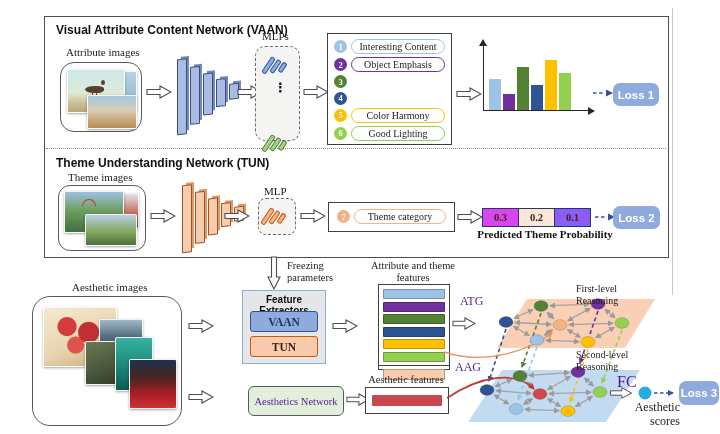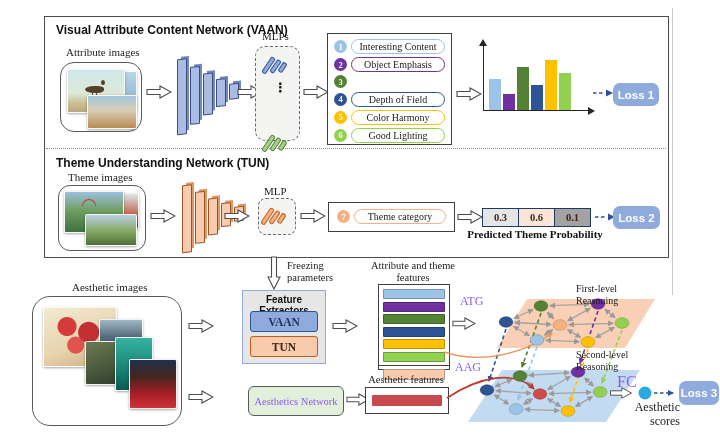--- a/index.html
+++ b/index.html
@@ -1,19 +1,19 @@
 <!DOCTYPE html>
 <html><head>
 <meta charset="utf-8">
 <style>
   html,body{margin:0;padding:0;background:#fff;}
   #stage{position:relative;width:720px;height:434px;background:#fff;overflow:hidden;
          font-family:"Liberation Sans",sans-serif;}
   .abs{position:absolute;}
-  .serif{font-family:"Liberation Serif",serif;color:#8b5cf6;}
+  .serif{font-family:"Liberation Serif",serif;color:#4c1d95;}
   .sec-title{font:bold 12px "Liberation Sans",sans-serif;color:#101010;}
   .lbl{font:11px "Liberation Serif",serif;color:#1c1c1c;}
   .small-lbl{font:10.5px "Liberation Serif",serif;color:#1c1c1c;line-height:1.15;}
   .cap{font:bold 11px "Liberation Serif",serif;color:#101010;}
   .loss{background:#8FAADC;color:#fff;font:bold 11.5px "Liberation Sans",sans-serif;
         border-radius:7px;display:flex;align-items:center;justify-content:center;}
   .outer-box{border:1.3px solid #4d4d4d;background:#fff;}
   .rounded-box{border:1.2px solid #595959;border-radius:14px;background:#fff;}
   .panel{border:1.2px solid #3f3f3f;background:#fff;}
   .dashed-box{border:1.3px dashed #6a6a6a;border-radius:10px;background:#F4F4F3;}
@@ -111,21 +111,20 @@
         </div>
         <div class="attr-row">
           <div class="circle-num" style="background: rgb(112, 48, 160);">2</div>
           <div class="pill" style="border: 1.6px solid rgb(112, 48, 160);">Object Emphasis</div>
         </div>
         <div class="attr-row">
           <div class="circle-num" style="background: rgb(84, 130, 53);">3</div>
         </div>
         <div class="attr-row">
           <div class="circle-num" style="background: rgb(47, 84, 150);">4</div>
-          <div class="pill" style="border: 1.6px solid rgb(47, 84, 150);">Depth of Field</div>
         </div>
         <div class="attr-row">
           <div class="circle-num" style="background: rgb(255, 192, 0);">5</div>
           <div class="pill" style="border: 1.6px solid rgb(255, 192, 0);">Color Harmony</div>
         </div>
         <div class="attr-row">
           <div class="circle-num" style="background: rgb(146, 208, 80);">6</div>
           <div class="pill" style="border: 1.6px solid rgb(146, 208, 80);">Good Lighting</div>
         </div>
       </div>
@@ -199,25 +198,25 @@
       <div class="circle-num" id="theme-circle" style="background: rgb(244, 177, 131);">7</div>
       <div class="pill" id="theme-pill" style="border: 1.6px solid rgb(244, 177, 131);">Theme category</div>
     </div>
   </div>
 
   <svg class="abs" style="left:457px;top:209px;" width="26" height="16" viewBox="0 0 26 16">
       <path d="M1 5.5 H14 V2 L25 8 L14 14 V10.5 H1 Z" fill="#fff" stroke="#4d4d4d" stroke-width="1.1"></path>
     </svg>
 
   <div class="abs prob-strip" id="prob-strip" style="left:483px;top:208px;">
-      <div class="prob-cell" style="width: 35px; background: #e5e5e5;">0.3</div>
-      <div class="prob-cell" style="width: 35px; background: rgb(251, 229, 214);">0.6</div>
-      <div class="prob-cell" style="width: 35px; background: #a3a3a3;">0.1</div>
-    </div>
-  <div class="abs cap" style="left:450px;top:228px;width:170px;text-align:center;">Predicted Theme Probability</div>
+      <div class="prob-cell" style="width: 35px; background: #d946ef;">0.3</div>
+      <div class="prob-cell" style="width: 35px; background: rgb(251, 229, 214);">0.2</div>
+      <div class="prob-cell" style="width: 35px; background: #8b5cf6;">0.1</div>
+    </div>
+  <div class="abs cap" style="left:460px;top:228px;width:170px;text-align:center;">Predicted Theme Probability</div>
 
   <svg class="abs" style="left:594px;top:212px;" width="22" height="10">
       <line x1="1" y1="5" x2="13" y2="5" stroke="#2F5496" stroke-width="1.6" stroke-dasharray="3.5 2.5"></line>
       <path d="M14 1.5 L21 5 L14 8.5 Z" fill="#2F5496"></path>
     </svg>
   <div class="abs loss" style="left: 613px; top: 206px; width: 47px; height: 23px; background: rgb(143, 170, 220);">Loss 2</div>
 
   <svg class="abs" style="left:266px;top:256px;" width="16" height="34" viewBox="0 0 16 34">
       <path d="M5.5 1 H10.5 V21 H14 L8 33 L2 21 H5.5 Z" fill="#fff" stroke="#4d4d4d" stroke-width="1.1"></path>
     </svg>

